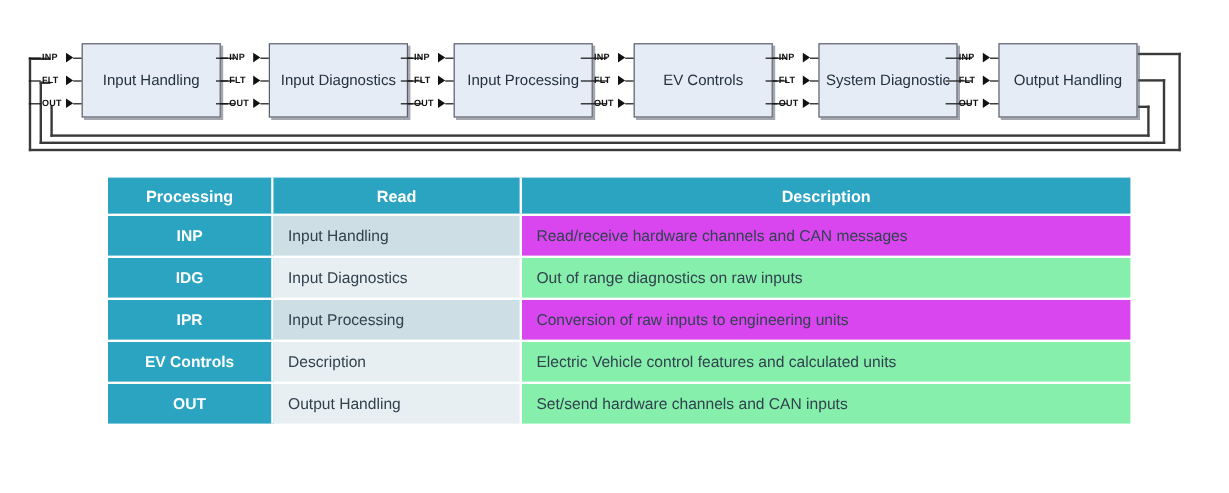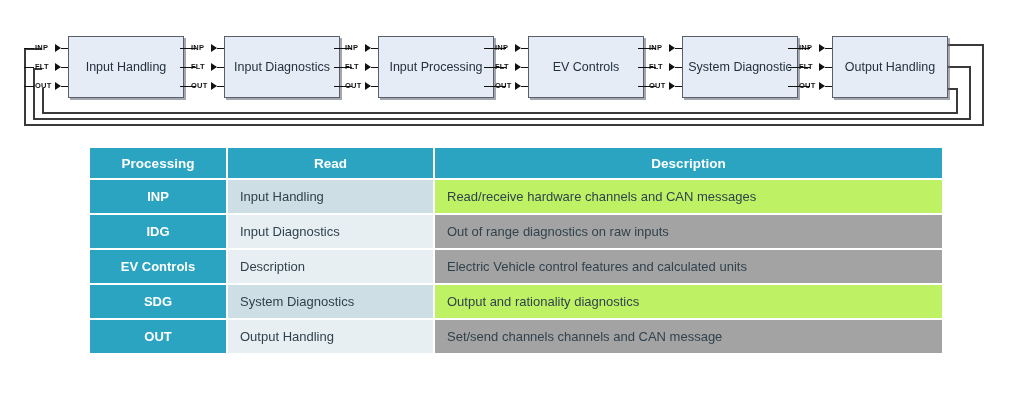--- a/index.html
+++ b/index.html
@@ -75,23 +75,23 @@
   }
   #subsystem-table td.key{
     background:#2ba4c2;
     color:#ffffff;
     font-weight:bold;
     text-align:center;
     padding:0;
     border-right:2px solid #ffffff;
   }
   tr.r-dark td.nm{background:#cedee5;}
-  tr.r-dark td.ds{background:#bef264;}
+  tr.r-dark td.ds{background:#d946ef;}
   tr.r-light td.nm{background:#e8eff2;}
-  tr.r-light td.ds{background:#a3a3a3;}
+  tr.r-light td.ds{background:#86efac;}
   td.nm{border-right:2px solid #ffffff;}
   .c1{width:138px;}
   .c2{width:207px;}
 </style>
 </head>
 <body>
 
 <div id="diagram-panel">
 
   <div class="fbwire v" style="left:24px; top:48px;  height:78px;"></div>
@@ -237,29 +237,29 @@
       <tr class="r-dark">
         <td class="key">INP</td>
         <td class="nm">Input Handling</td>
         <td class="ds">Read/receive hardware channels and CAN messages</td>
       </tr>
       <tr class="r-light">
         <td class="key">IDG</td>
         <td class="nm">Input Diagnostics</td>
         <td class="ds">Out of range diagnostics on raw inputs</td>
       </tr>
+      <tr class="r-dark">
+        <td class="key">IPR</td>
+        <td class="nm">Input Processing</td>
+        <td class="ds">Conversion of raw inputs to engineering units</td>
+      </tr>
       <tr class="r-light">
         <td class="key">EV Controls</td>
         <td class="nm">Description</td>
         <td class="ds">Electric Vehicle control features and calculated units</td>
       </tr>
-      <tr class="r-dark">
-        <td class="key">SDG</td>
-        <td class="nm">System Diagnostics</td>
-        <td class="ds">Output and rationality diagnostics</td>
-      </tr>
       <tr class="r-light">
         <td class="key">OUT</td>
         <td class="nm">Output Handling</td>
-        <td class="ds">Set/send channels channels and CAN message</td>
+        <td class="ds">Set/send hardware channels and CAN inputs</td>
       </tr>
     </tbody>
 </table>
 
 </body></html>

